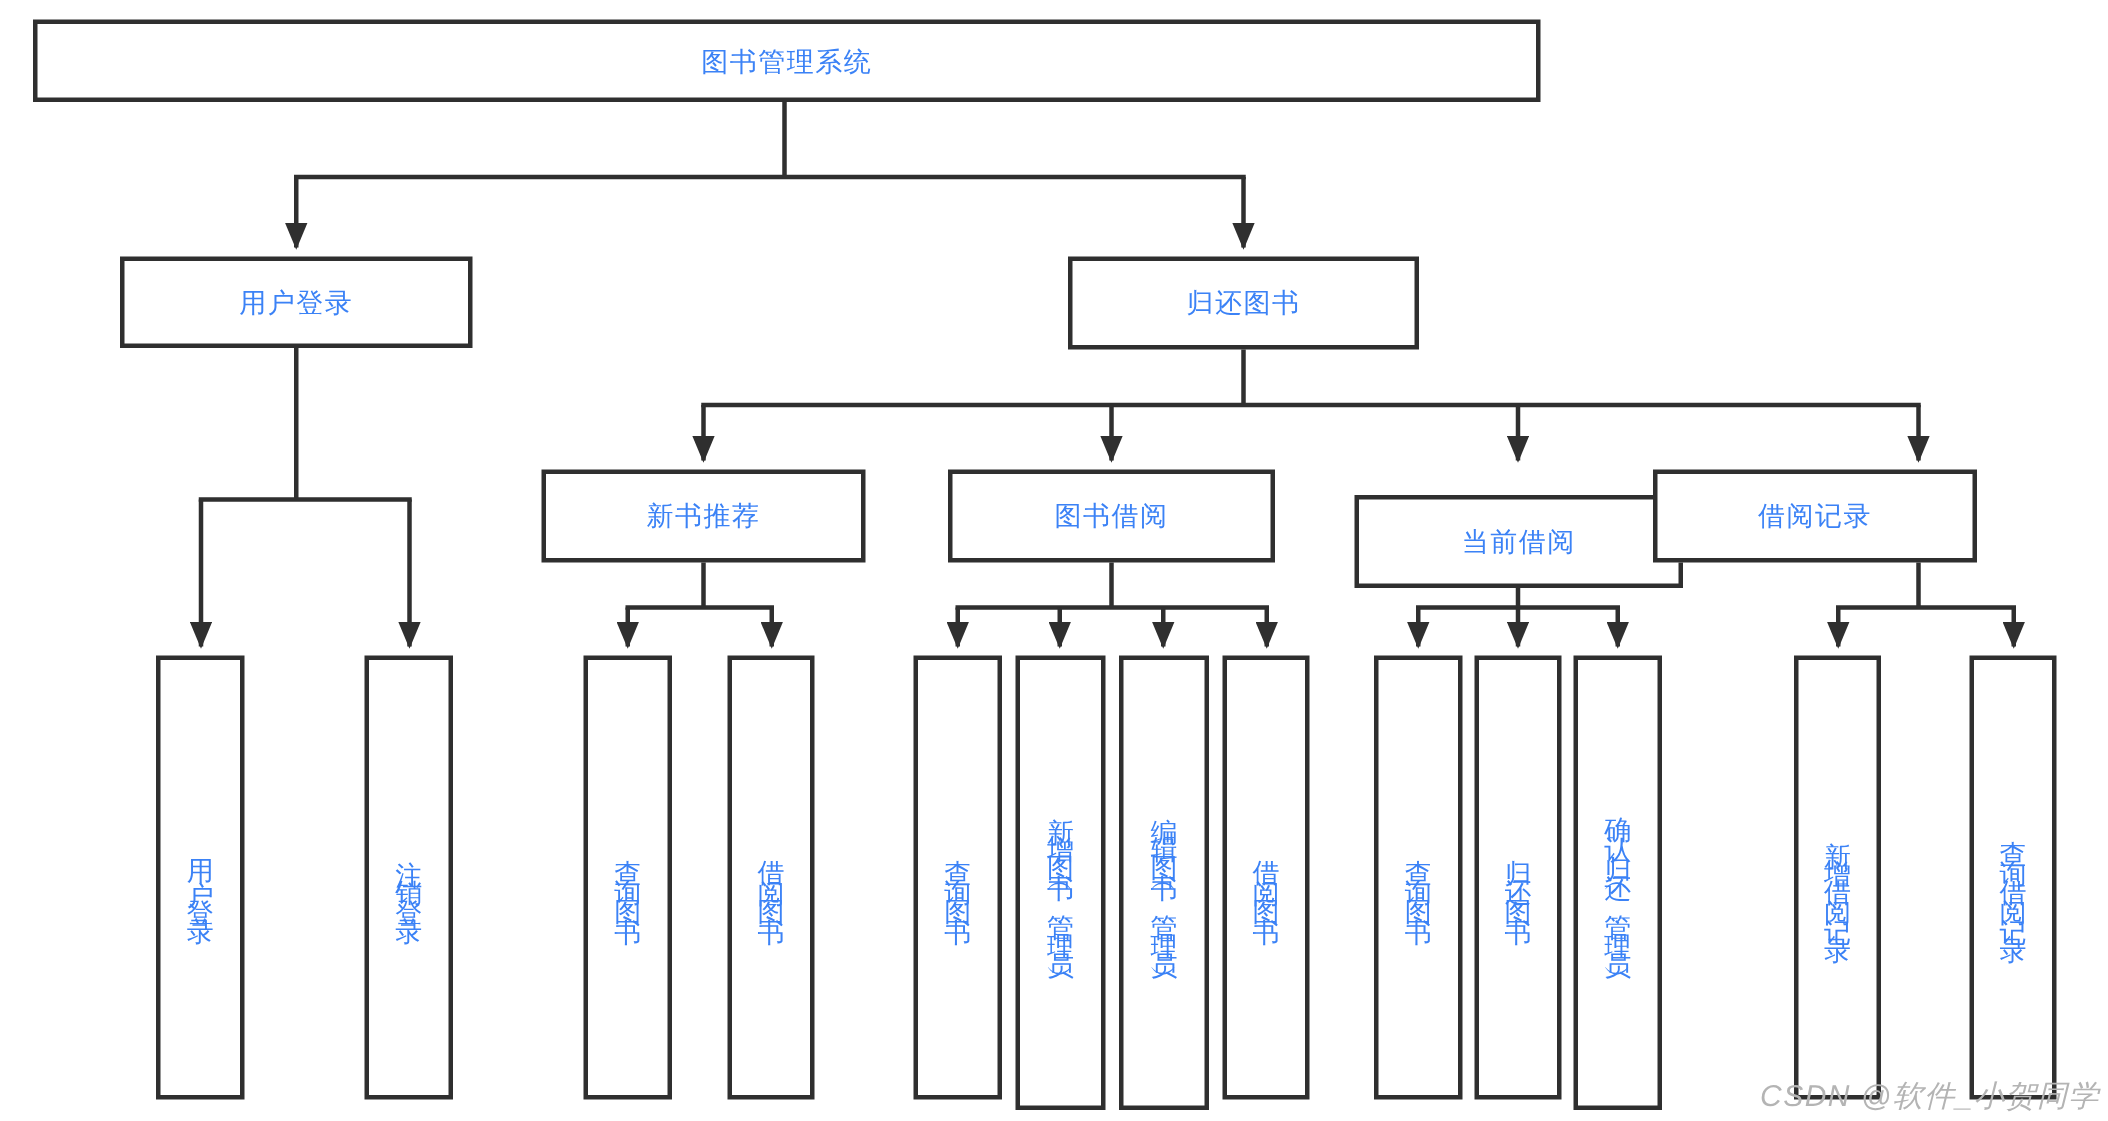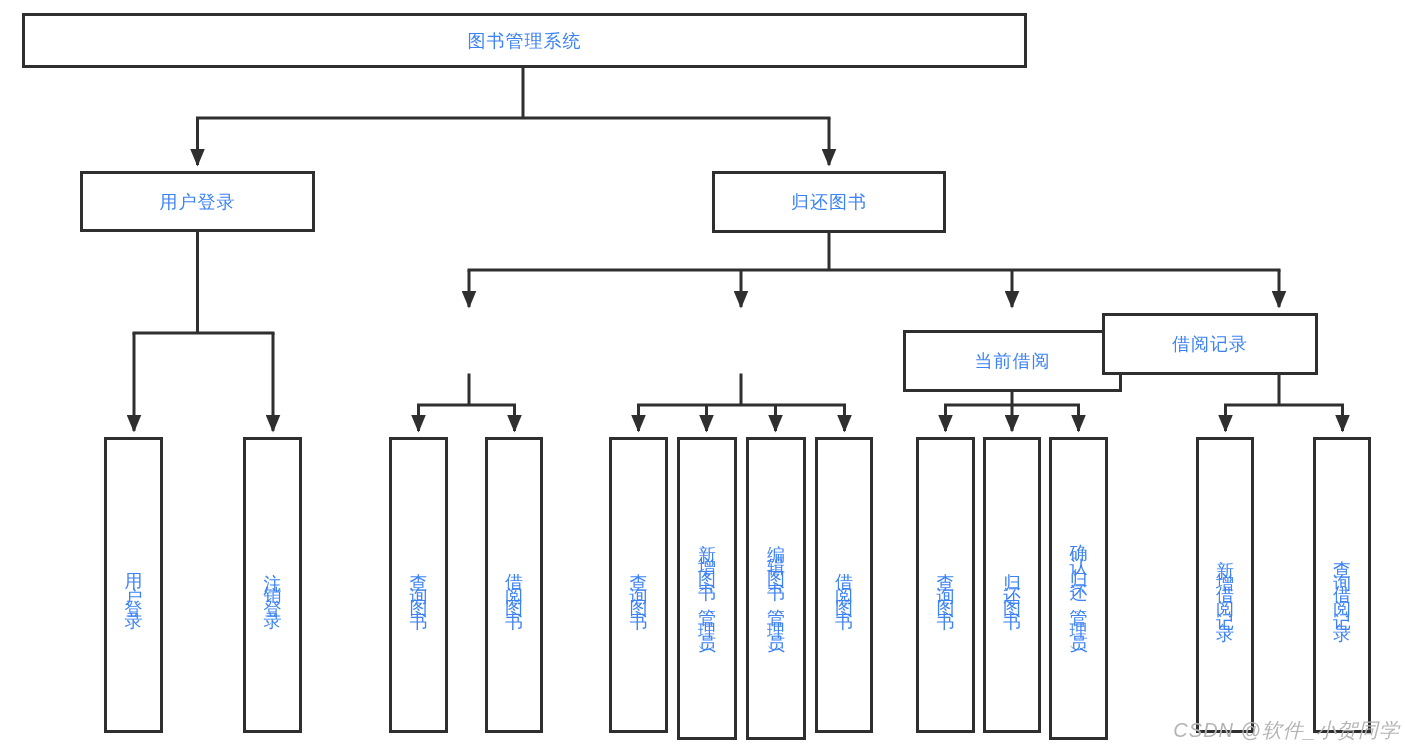--- a/index.html
+++ b/index.html
@@ -91,20 +91,26 @@
     <span>图书管理系统</span>
   </div>
 
   <div class="node h" style="left:80px;top:171px;width:235px;height:61px">
     <span>用户登录</span>
   </div>
   <div class="node h" style="left:712px;top:171px;width:234px;height:62px">
     <span>归还图书</span>
   </div>
 
+  <div class="node h" style="left:361px;top:313px;width:216px;height:62px">
+    <span>新书推荐</span>
+  </div>
+  <div class="node h" style="left:632px;top:313px;width:218px;height:62px">
+    <span>图书借阅</span>
+  </div>
   <div class="node h" style="left:903px;top:330px;width:219px;height:62px">
     <span>当前借阅</span>
   </div>
   <div class="node h" style="left:1102px;top:313px;width:216px;height:62px">
     <span>借阅记录</span>
   </div>
 
   <div class="node v" style="left:104px;top:437px;width:59px;height:296px">
     <span>用户登录</span>
   </div>

